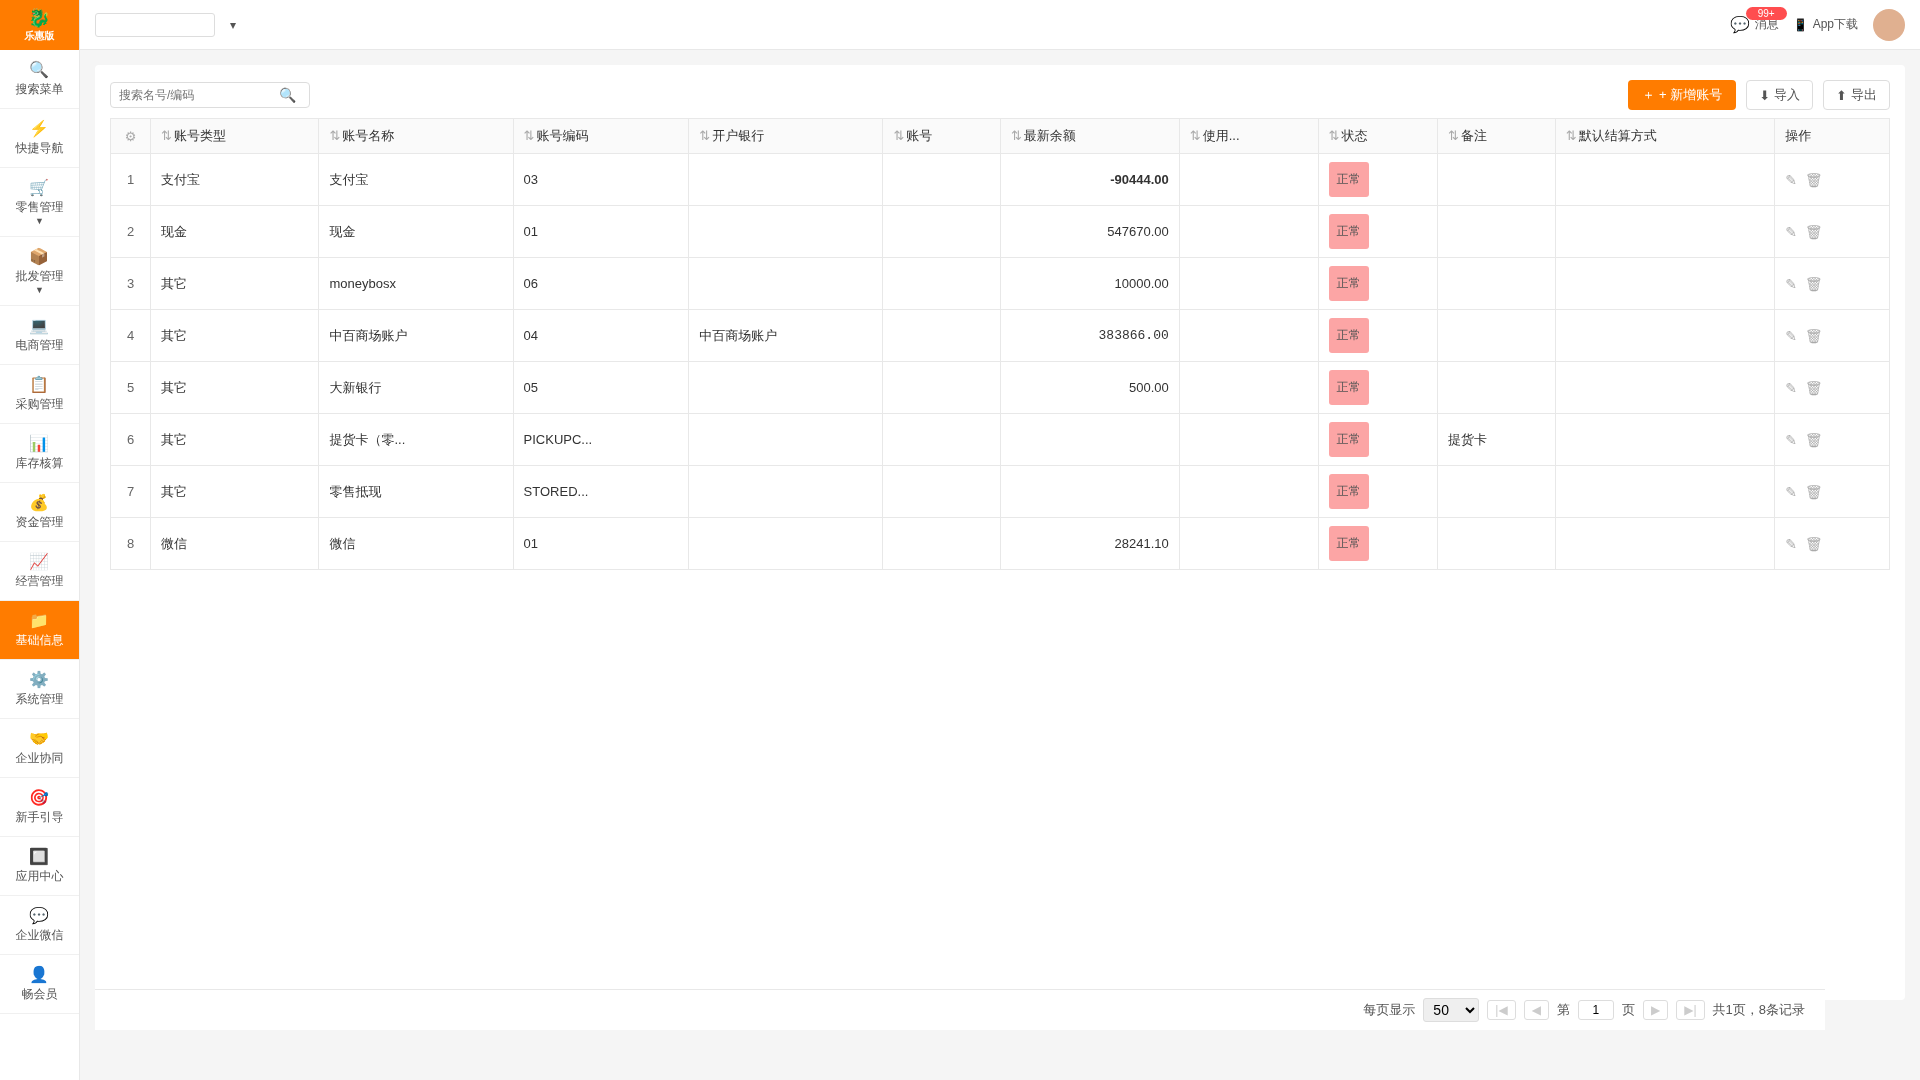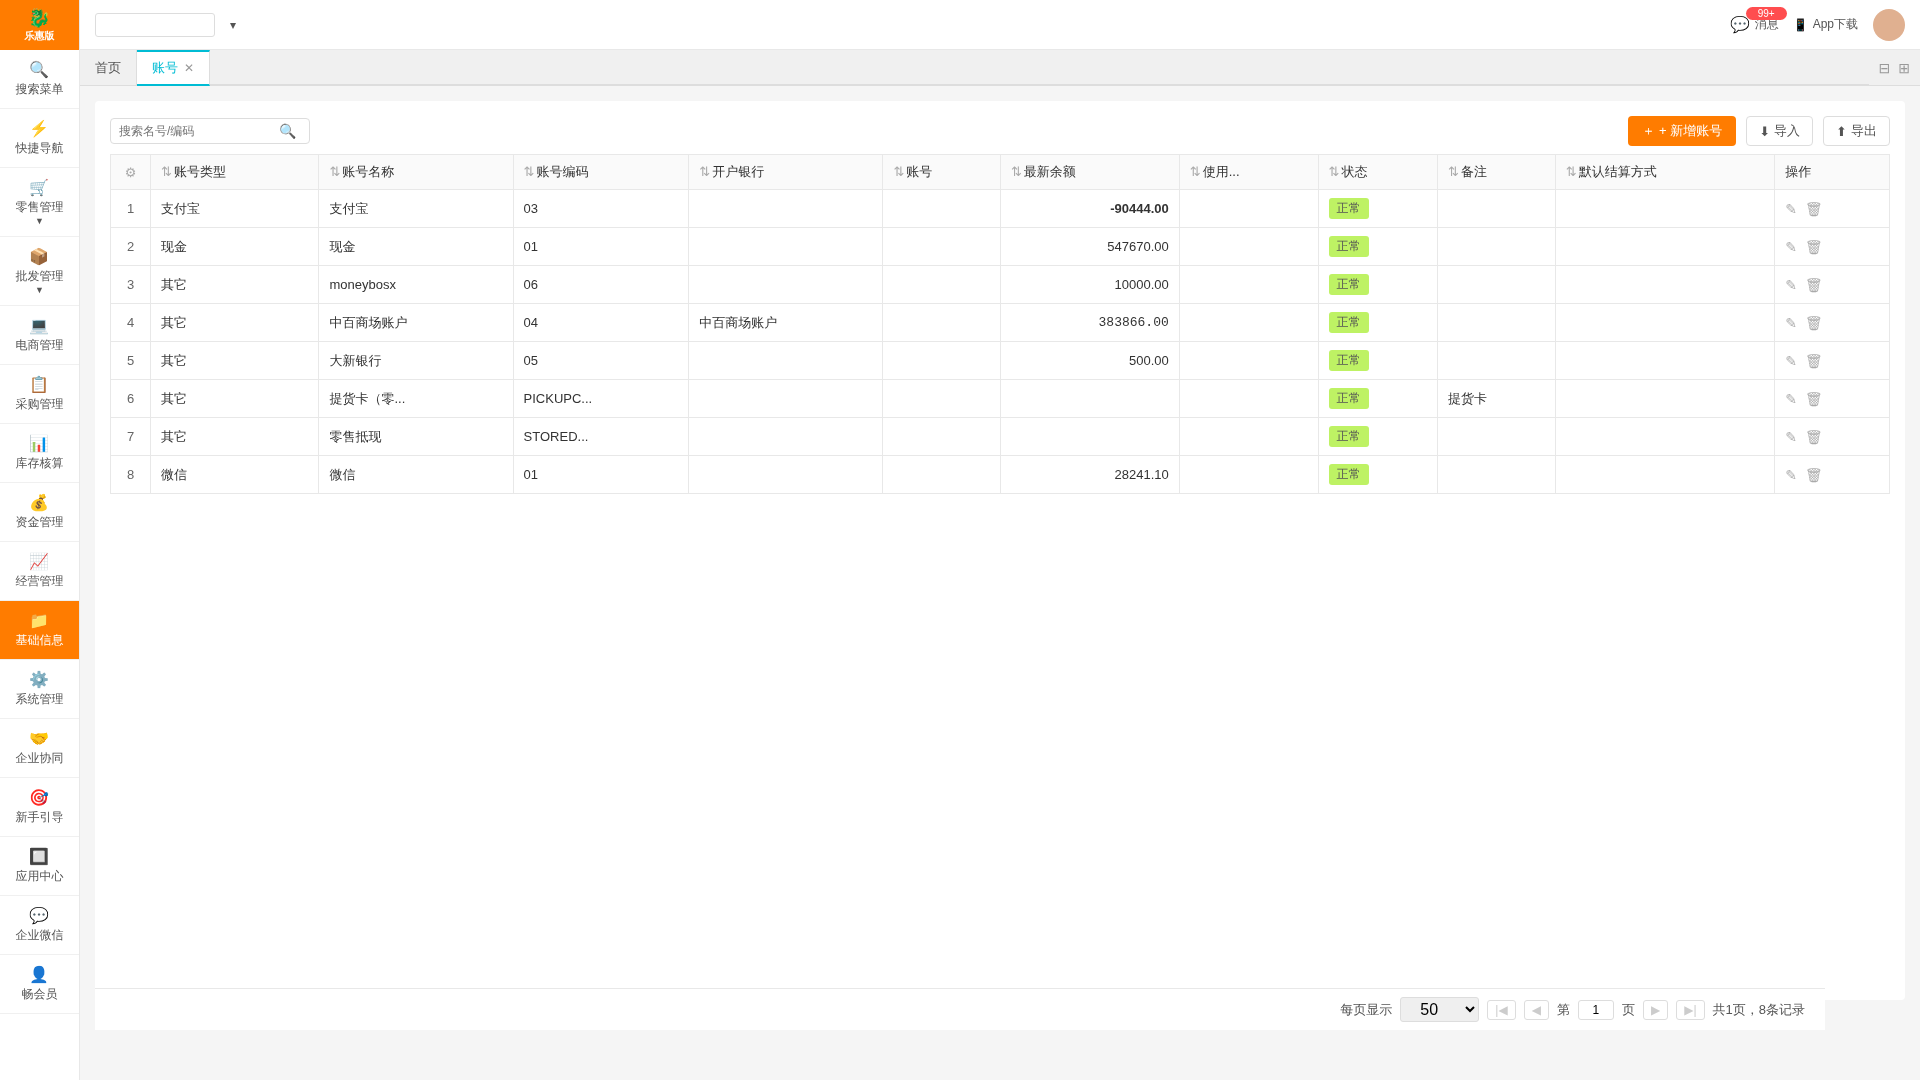--- a/index.html
+++ b/index.html
@@ -253,24 +253,24 @@
     }
     .data-table td {
       border: 1px solid #e8e8e8;
       padding: 8px 10px;
       color: #333;
       white-space: nowrap;
     }
     .data-table .col-num { width: 40px; text-align: center; color: #666; }
     .data-table .col-settings { width: 40px; text-align: center; }
     .status-badge {
-      background: #bef264;
+      background: #fca5a5;
       color: #555;
       border-radius: 3px;
-      padding: 2px 8px;
+      padding: 9px 8px;
       font-size: 12px;
       display: inline-block;
     }
     .action-icons { display: flex; gap: 8px; align-items: center; }
     .action-icon { color: #aaa; cursor: pointer; font-size: 14px; }
 
     
     .pagination-bar {
       display: flex;
       align-items: center;
@@ -282,22 +282,22 @@
       color: #555;
       position: absolute;
       bottom: 0;
       right: 0;
       width: calc(100% - 80px);
       background: #fff;
     }
     .page-size-select {
       border: 1px solid #ddd;
       border-radius: 3px;
-      padding: 2px 15px;
-      font-size: 16px;
+      padding: 2px 5px;
+      font-size: 14px;
     }
     .page-btn {
       border: 1px solid #ddd;
       background: #fff;
       color: #555;
       border-radius: 3px;
       padding: 2px 7px;
       cursor: pointer;
       font-size: 12px;
     }
@@ -410,34 +410,20 @@
         <span class="badge">99+</span>
       </div>
       <div class="topbar-app">
         <span>📱</span>
         <span>App下载</span>
       </div>
       <div class="topbar-avatar" style="width:32px;height:32px;border-radius:50%;background:#e0b090;"></div>
     </div>
   </div>
 
-  <div class="tabbar">
-    <div class="tab">
-      <span>首页</span>
-    </div>
-    <div class="tab active" style="background:#fff; color:#00bcd4; border-top:2px solid #00bcd4;">
-      <span>账号</span>
-      <span class="tab-close">✕</span>
-    </div>
-    <div style="flex:1; border-bottom:1px solid #ddd; height:100%;"></div>
-    <div style="display:flex; align-items:center; padding: 0 10px; gap: 8px;">
-      <span style="color:#999; cursor:pointer; font-size:14px;">⊟</span>
-      <span style="color:#999; cursor:pointer; font-size:14px;">⊞</span>
-    </div>
-  </div>
 
   <div class="content" style="position:relative; padding-bottom: 50px;">
     <div class="content-card">
 
       <div class="toolbar">
         <div class="toolbar-left">
           <div class="search-input-wrap">
             <input type="text" style="border: none; outline: none; font-size: 12px; width: 160px; color: rgb(153, 153, 153);" placeholder="搜索名号/编码">
             <span class="search-icon">🔍</span>
           </div>

